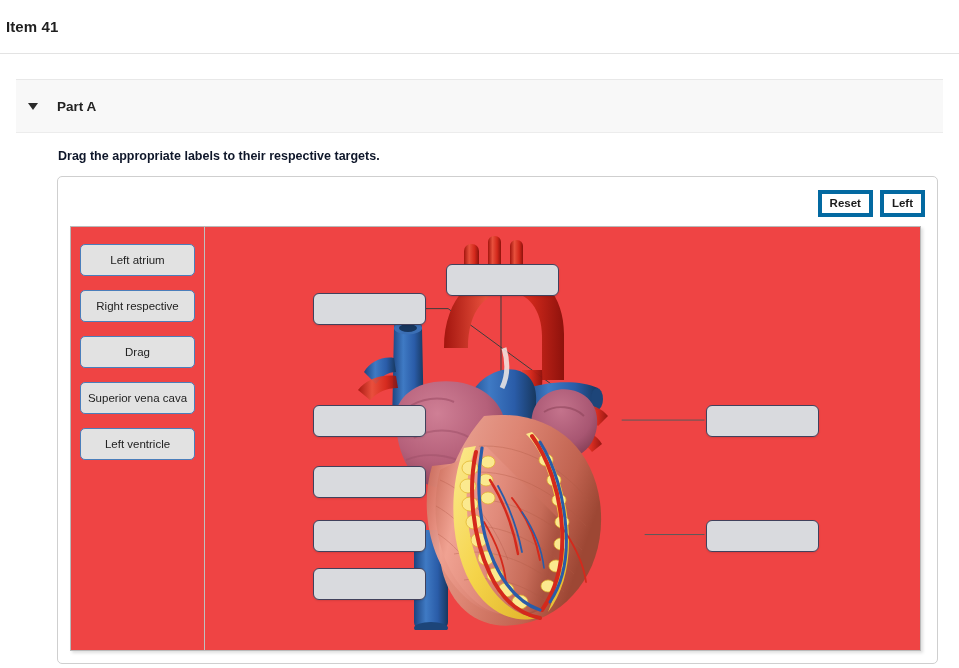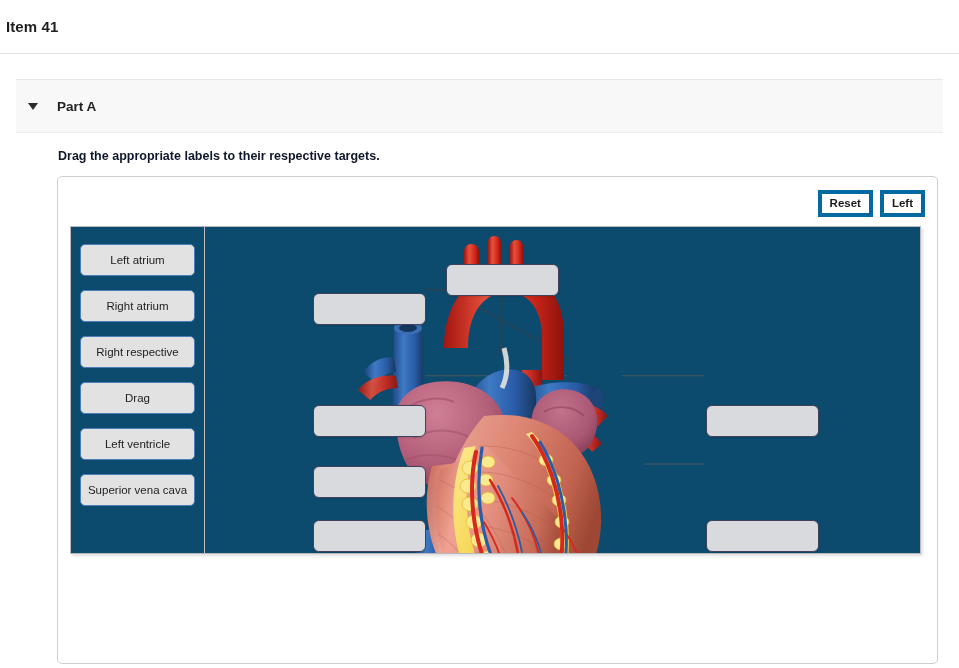--- a/index.html
+++ b/index.html
@@ -111,24 +111,24 @@
     line-height: 12px;
     cursor: pointer;
   }
 
   
   .canvas {
     position: absolute;
     left: 12px;
     top: 49px;
     width: 851px;
-    height: 328px;
+    height: 425px;
     box-sizing: border-box;
     border: 1px solid #b9b9b9;
-    background: #0c4a6e;
+    background: #ef4444;
     box-shadow: 2px 2px 3px rgba(0,0,0,0.13);
     overflow: hidden;
   }
 
   
   .bank {
     position: absolute;
     left: 0;
     top: 0;
     width: 134px;
@@ -211,25 +211,24 @@
   <div class="toolbar">
     <button class="tool-btn">Reset</button>
     <button class="tool-btn">Left</button>
   </div>
 
   <div class="canvas">
 
     <div class="bank">
       <div class="bank-inner">
         <div class="drag-label">Left atrium</div>
-        <div class="drag-label">Right atrium</div>
         <div class="drag-label">Right respective</div>
         <div class="drag-label">Drag</div>
+        <div class="drag-label">Superior vena cava</div>
         <div class="drag-label">Left ventricle</div>
-        <div class="drag-label">Superior vena cava</div>
       </div>
     </div>
 
     <svg class="lines" viewBox="0 0 851 425" preserveAspectRatio="none">
       <g stroke="#3d3d3d" stroke-width="1" fill="none">
 
         <line x1="431" y1="69" x2="431" y2="168"></line>
 
         <line x1="355" y1="82" x2="378" y2="82"></line>
         <line x1="378" y1="82" x2="502" y2="173"></line>

